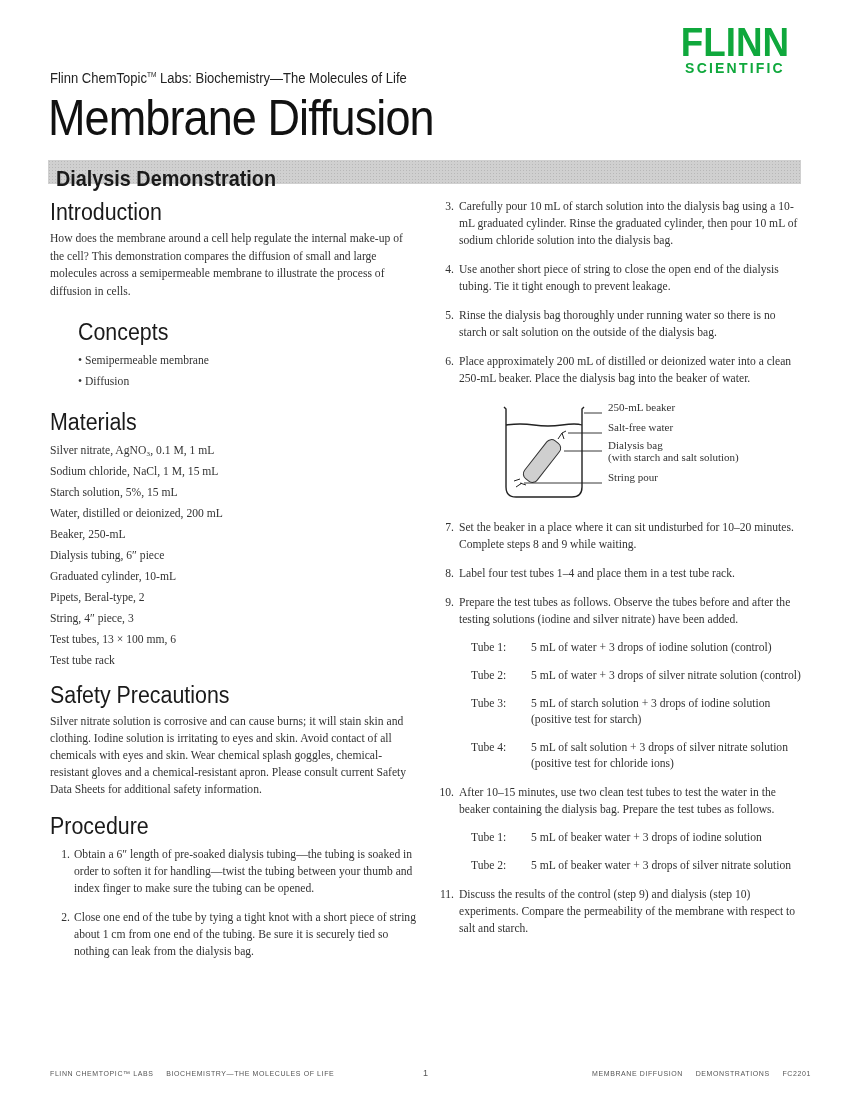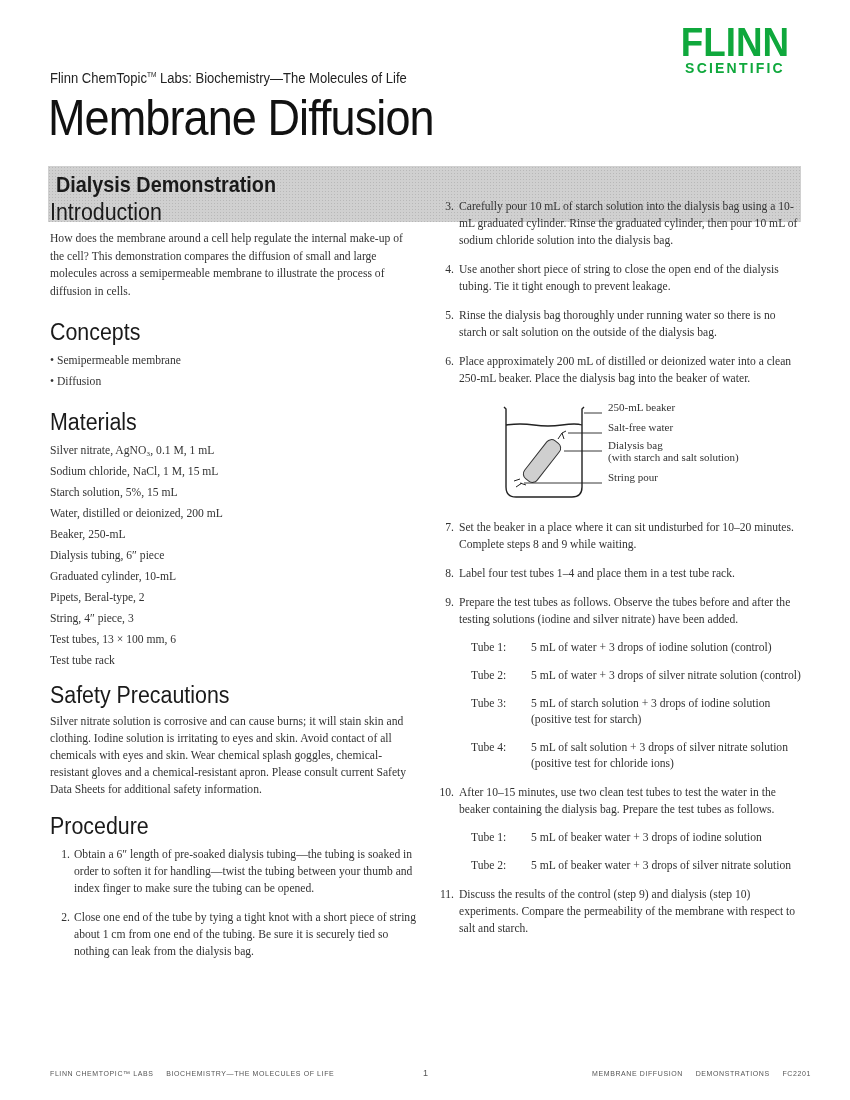--- a/index.html
+++ b/index.html
@@ -7,21 +7,21 @@
 
   
   .logo { position: absolute; left: 667px; top: 24px; width: 136px; text-align: center; color: #0fa83c; }
   .logo .flinn { font-family: "Liberation Sans", sans-serif; font-weight: 700; font-size: 40px; line-height: 36px; letter-spacing: 0px; transform: scaleX(0.92); display: block; }
   .logo .sci { font-family: "Liberation Sans", sans-serif; font-weight: 700; font-size: 14px; line-height: 16px; letter-spacing: 2.2px; display: block; }
 
   .series { position: absolute; left: 50px; top: 70px; font-family: "Liberation Sans", sans-serif; font-size: 14px; color: #222; transform: scaleX(0.93); transform-origin: left; }
   .series sup { font-size: 7px; }
   .main-title { position: absolute; left: 48px; top: 86px; font-family: "Liberation Sans", sans-serif; font-size: 50px; font-weight: 400; color: #111; letter-spacing: -1px; transform: scaleX(0.9); transform-origin: left; margin: 0; line-height: 64px; }
 
-  .band { position: absolute; left: 48px; top: 166px; width: 753px; height: 56px;
+  .band { position: absolute; left: 48px; top: 160px; width: 753px; height: 24px;
           background-color: #d0d0d0;
           background-image: radial-gradient(#b8b8b8 0.6px, transparent 0.7px);
           background-size: 3px 3px; }
   .band .sub-title { position: absolute; left: 8px; top: 6px; font-family: "Liberation Sans", sans-serif; font-weight: 700; font-size: 22px; color: #1a1a1a; transform: scaleX(0.9); transform-origin: left; margin: 0; }
 
   .col { position: absolute; }
   .left-col { left: 50px; top: 198px; width: 370px; }
   .right-col { left: 440px; top: 198px; width: 365px; }
 
   h2.section { font-family: "Liberation Sans", sans-serif; font-weight: 400; font-size: 23px; margin: 0; line-height: 28px; color: #1a1a1a; transform: scaleX(0.93); transform-origin: left; }
@@ -57,21 +57,21 @@
 <div class="band">
   <h2 class="sub-title">Dialysis Demonstration</h2>
 </div>
 
 <div class="col left-col">
   <section>
     <h2 class="section">Introduction</h2>
     <p class="body">How does the membrane around a cell help regulate the internal make-up of the cell? This demonstration compares the diffusion of small and large molecules across a semipermeable membrane to illustrate the process of diffusion in cells.</p>
   </section>
 
-  <section style="margin-top:18px;">
+  <section style="margin-top:18px;margin-left:28px;">
     <h2 class="section">Concepts</h2>
     <ul class="plain">
       <li>• Semipermeable membrane</li>
       <li>• Diffusion</li>
     </ul>
   </section>
 
   <section style="margin-top:16px;">
     <h2 class="section">Materials</h2>
     <ul class="plain">

